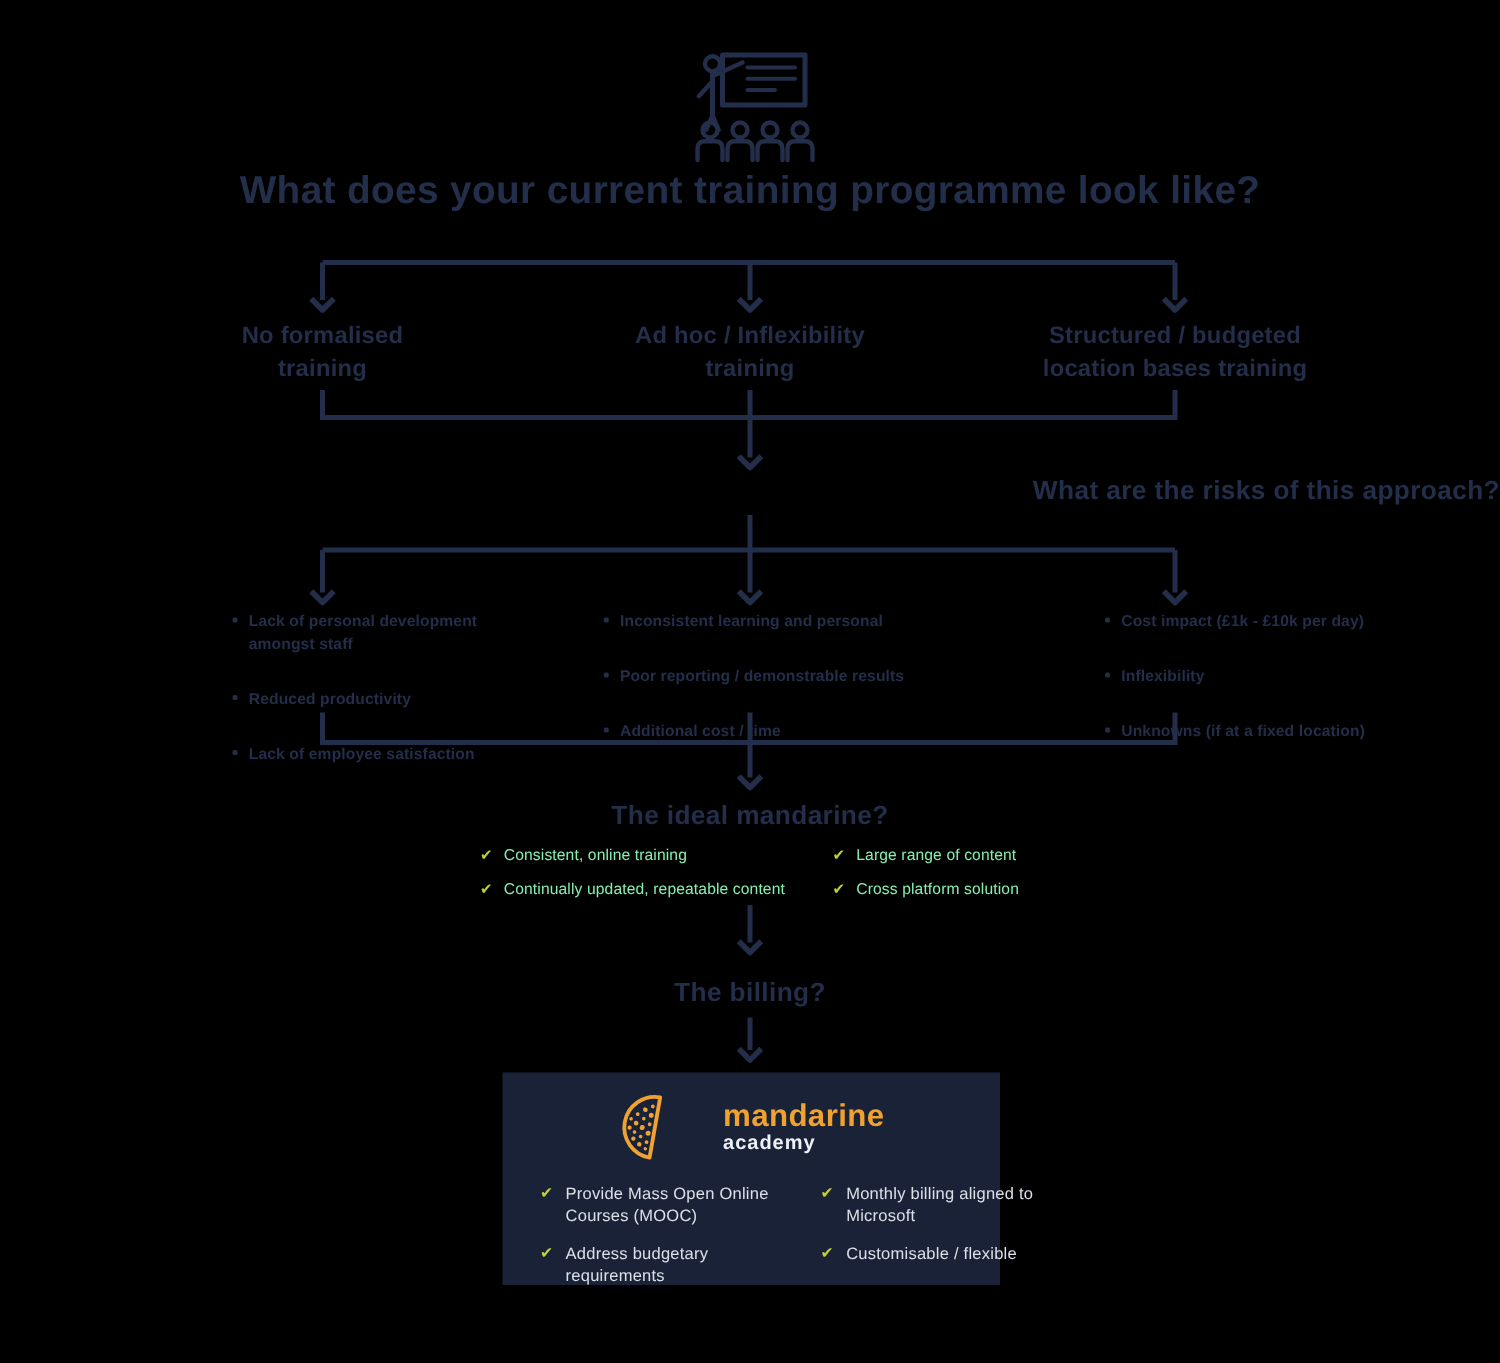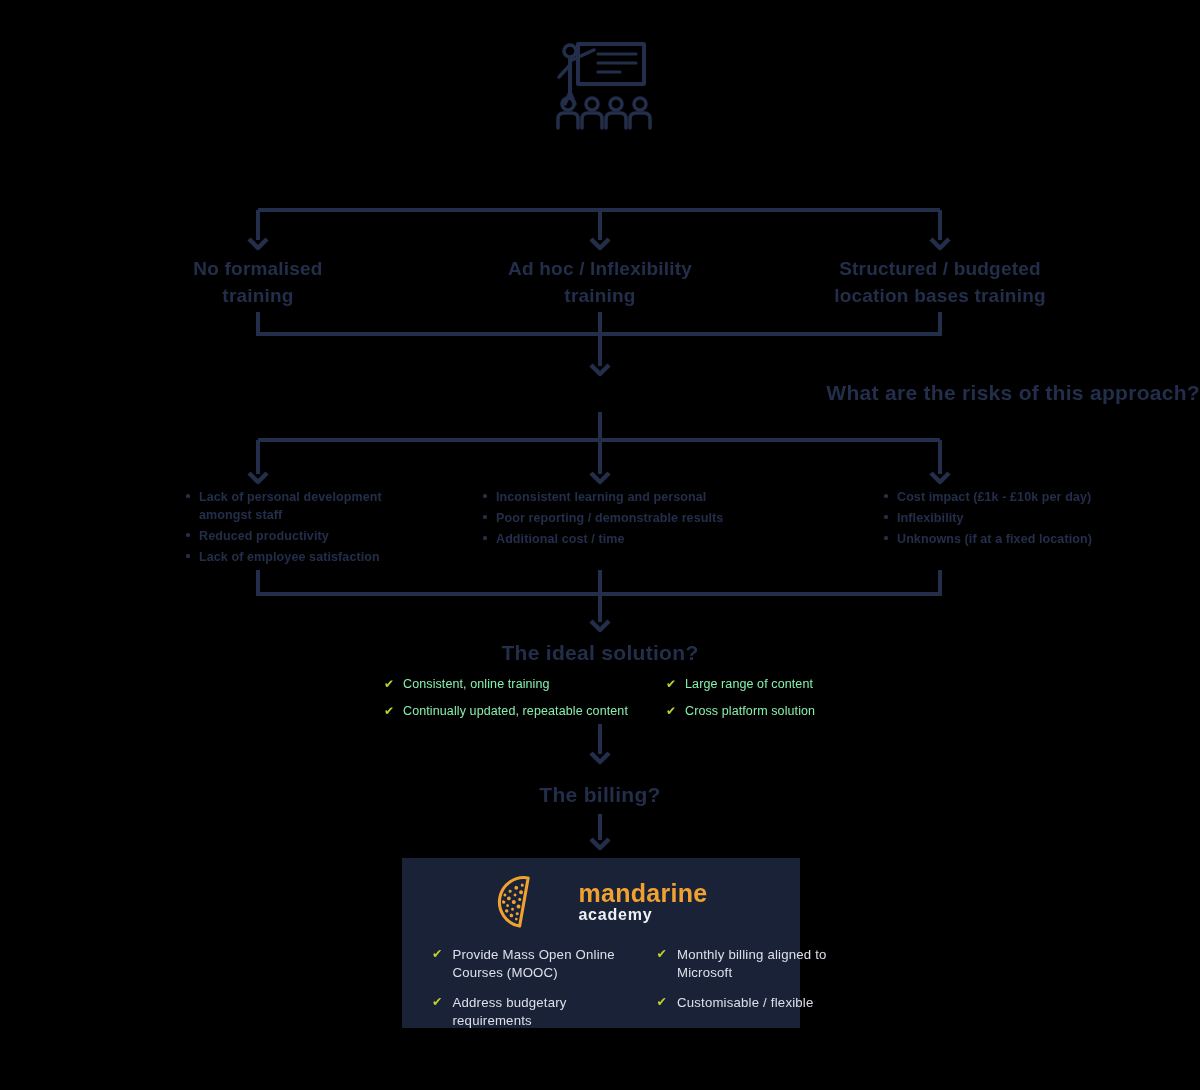--- a/index.html
+++ b/index.html
@@ -20,21 +20,21 @@
   .b1{left:173px;width:170px;}
   .b2{left:480px;width:240px;}
   .b3{left:810px;width:260px;}
   .flow-heading{
     position:absolute;left:0;right:0;text-align:center;margin:0;
     font-size:21px;font-weight:700;color:#232e4a;letter-spacing:.3px;
   }
   .risks-heading{top:381px;text-align:right;}
   .ideal-heading{top:641px;}
   .provider-heading{top:783px;}
-  .risk-col{position:absolute;top:488px;display:flex;flex-direction:column;gap:3px;}
+  .risk-col{position:absolute;top:488px;display:flex;flex-direction:column;gap:26px;}
   .rc1{left:186px;width:220px;}
   .rc2{left:483px;width:300px;}
   .rc3{left:884px;width:280px;text-align:center;}
   .risk-item{display:flex;align-items:flex-start;gap:9px;}
   .dot{width:4px;height:4px;border-radius:1.5px;background:#232e4a;flex:0 0 auto;margin-top:6px;}
   .risk-text{font-size:12.5px;font-weight:700;color:#232e4a;line-height:1.45;white-space:pre-line;letter-spacing:.1px;}
   .ideal-list{position:absolute;left:384px;top:676px;display:flex;gap:38px;}
   .ideal-col{display:flex;flex-direction:column;gap:9px;}
   .check-item{display:flex;align-items:flex-start;gap:9px;}
   .chk{color:#c3d229;font-size:12px;font-weight:700;line-height:1.4;flex:0 0 auto;}
@@ -115,20 +115,21 @@
         <circle cx="44" cy="66" r="6"></circle>
         <path d="M34,90 V81 Q34,75 40,75 H48 Q54,75 54,81 V90"></path>
         <circle cx="68" cy="66" r="6"></circle>
         <path d="M58,90 V81 Q58,75 64,75 H72 Q78,75 78,81 V90"></path>
         <circle cx="92" cy="66" r="6"></circle>
         <path d="M82,90 V81 Q82,75 88,75 H96 Q102,75 102,81 V90"></path>
       </g>
     </svg>
   </div>
 
+  <h1 class="page-title">What does your current training programme look like?</h1>
 
   <div class="branch b1">No formalised training</div>
   <div class="branch b2">Ad hoc / Inflexibility training</div>
   <div class="branch b3">Structured / budgeted location bases training</div>
 
   <h2 class="flow-heading risks-heading">What are the risks of this approach?</h2>
 
   <div class="risk-col rc1">
     <div class="risk-item">
       <span class="dot"></span>
@@ -168,21 +169,21 @@
     <div class="risk-item">
       <span class="dot"></span>
       <span class="risk-text">Inflexibility</span>
     </div>
     <div class="risk-item">
       <span class="dot"></span>
       <span class="risk-text">Unknowns (if at a fixed location)</span>
     </div>
   </div>
 
-  <h2 class="flow-heading ideal-heading">The ideal solution?</h2>
+  <h2 class="flow-heading ideal-heading">The ideal mandarine?</h2>
 
   <div class="ideal-list">
     <div class="ideal-col">
       <div class="check-item">
         <span class="chk">✔</span>
         <span class="ideal-text">Consistent, online training</span>
       </div>
       <div class="check-item">
         <span class="chk">✔</span>
         <span class="ideal-text">Continually updated, repeatable content</span>

